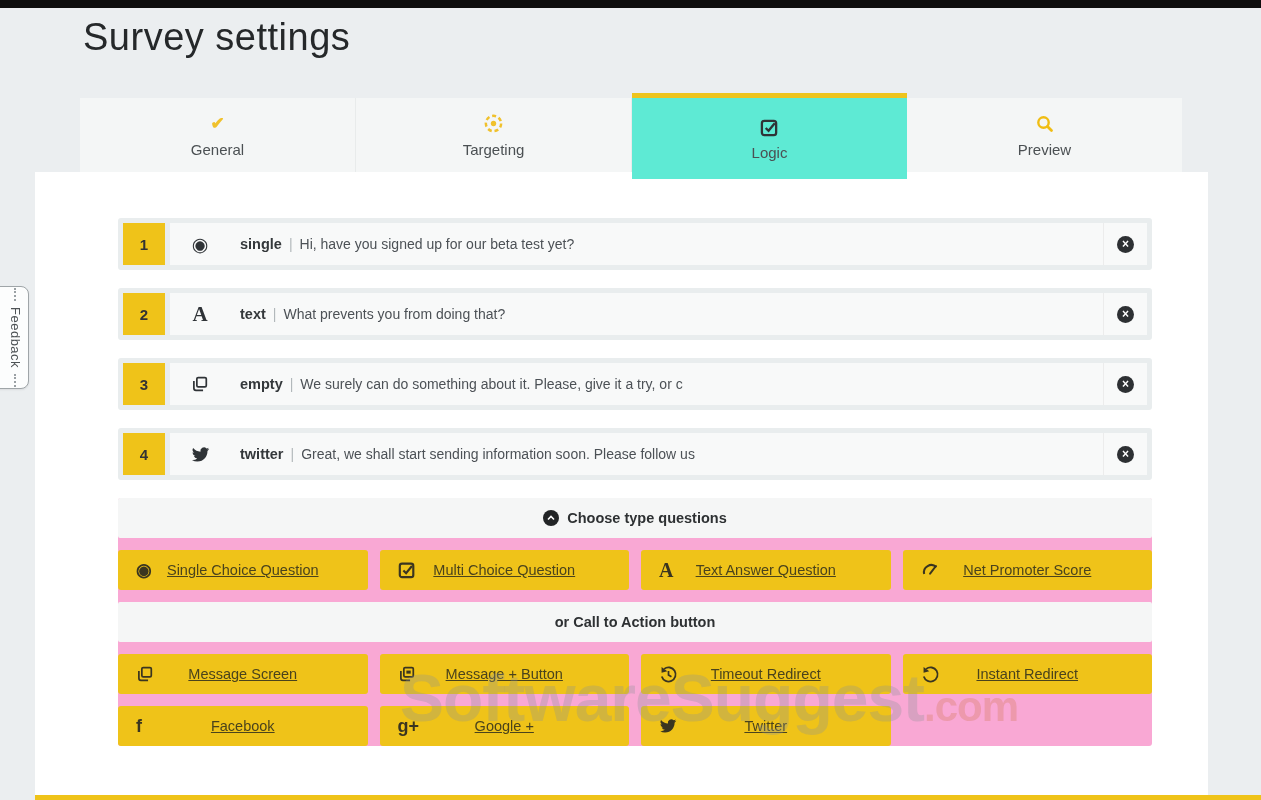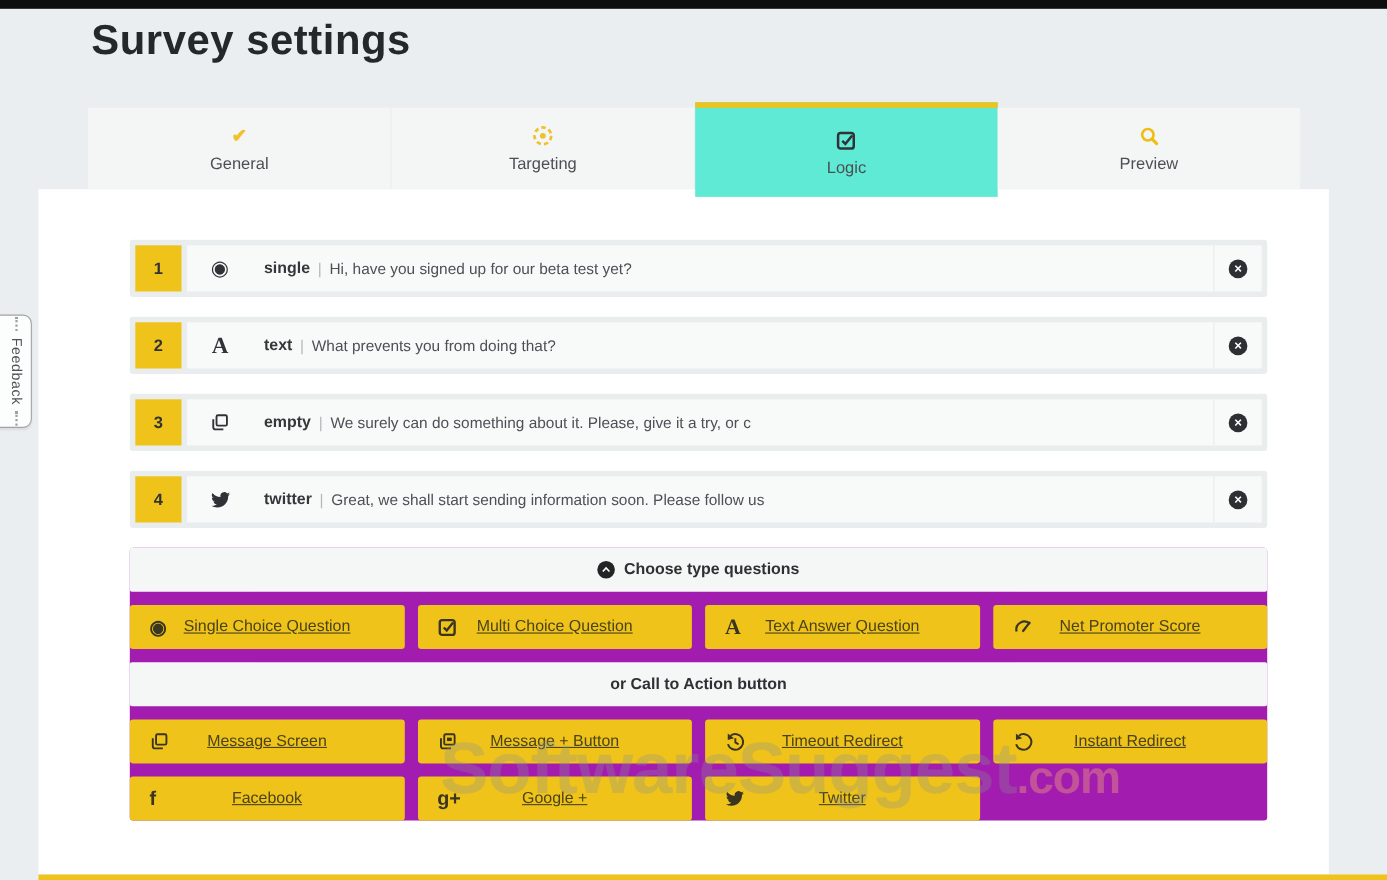--- a/index.html
+++ b/index.html
@@ -3,21 +3,21 @@
 <meta charset="utf-8">
 <style>
   * { margin:0; padding:0; box-sizing:border-box; }
   html,body { width:1261px; height:800px; }
   body { font-family:"Liberation Sans", sans-serif; background:#ebeef0; overflow:hidden; }
 
   .page { position:relative; width:1261px; height:800px; background:#ebeef0; overflow:hidden; }
 
   .top-bar { position:absolute; left:0; top:0; width:1261px; height:8px; background:#0e0e0e; z-index:5; }
 
-  .page-title { position:absolute; left:83px; top:16px; font-size:38px; font-weight:700; color:#25282a; letter-spacing:0.5px; z-index:2; }
+  .page-title { position:absolute; left:83px; top:16px; font-size:38px; font-weight:400; color:#25282a; letter-spacing:0.5px; z-index:2; }
 
   
   .tabs { position:absolute; left:80px; top:98px; width:1102px; display:flex; z-index:3; }
   .tab { flex:1; height:74px; background:#f4f6f6; display:flex; flex-direction:column; align-items:center; justify-content:center; gap:6px; cursor:pointer; border-right:1px solid #e8ebeb; }
   .tab:last-child { border-right:none; }
   .tab.active { background:#5eead4; border-top:5px solid #eec41c; border-right:none; margin-top:-5px; height:86px; }
   .tab-label { font-size:15px; color:#4b5053; }
   .tab-icon { height:22px; display:flex; align-items:center; justify-content:center; }
   .glyph-check { color:#f0c12c; font-size:17px; font-weight:bold; }
 
@@ -31,21 +31,21 @@
   .qinner { flex:1; height:42px; margin-left:5px; background:#f8f9f9; display:flex; align-items:center; cursor:pointer; }
   .qicon { width:24px; margin-left:18px; display:flex; align-items:center; justify-content:center; color:#2f3337; font-size:19px; }
   .qicon.serif { font-family:"Liberation Serif", serif; font-size:21px; font-weight:bold; }
   .qtype { font-size:14.5px; font-weight:bold; color:#34383b; margin-left:28px; }
   .qsep { color:#b2b8bb; margin:0 7px; font-size:14px; }
   .qtext { font-size:14px; color:#4c5156; }
   .qclose { margin-left:auto; width:44px; height:42px; border-left:1px solid #ececec; display:flex; align-items:center; justify-content:center; }
   .close-icon { width:17px; height:17px; border-radius:50%; background:#2d3033; color:#ffffff; font-size:12px; font-weight:bold; line-height:1; display:flex; align-items:center; justify-content:center; cursor:pointer; }
 
   
-  .choose-panel { margin-top:10px; background:#a21caf; border-radius:3px; }
+  .choose-panel { margin-top:10px; background:#f9a8d4; border-radius:3px; }
   .cp-header { height:40px; background:#f5f6f6; border-radius:2px; display:flex; align-items:center; justify-content:center; gap:8px; font-size:14.5px; font-weight:bold; color:#2e3133; margin-bottom:12px; cursor:pointer; }
   .chevron-circle { width:16px; height:16px; border-radius:50%; background:#222426; display:flex; align-items:center; justify-content:center; }
   .btn-row { display:grid; grid-template-columns:repeat(4, 1fr); gap:12px; margin-bottom:12px; }
   .btn-row:last-child { margin-bottom:0; }
   .ybtn { position:relative; height:40px; background:#efc319; border-radius:3px; display:flex; align-items:center; justify-content:center; cursor:pointer; color:#443d16; }
   .bicon { position:absolute; left:18px; display:flex; align-items:center; justify-content:center; color:#3a3520; }
   .bicon.txt { font-size:18px; font-weight:bold; }
   .bicon.serif { font-family:"Liberation Serif", serif; font-size:20px; font-weight:bold; }
   .blabel { font-size:14.5px; color:#4a431c;text-decoration:underline; }
 

